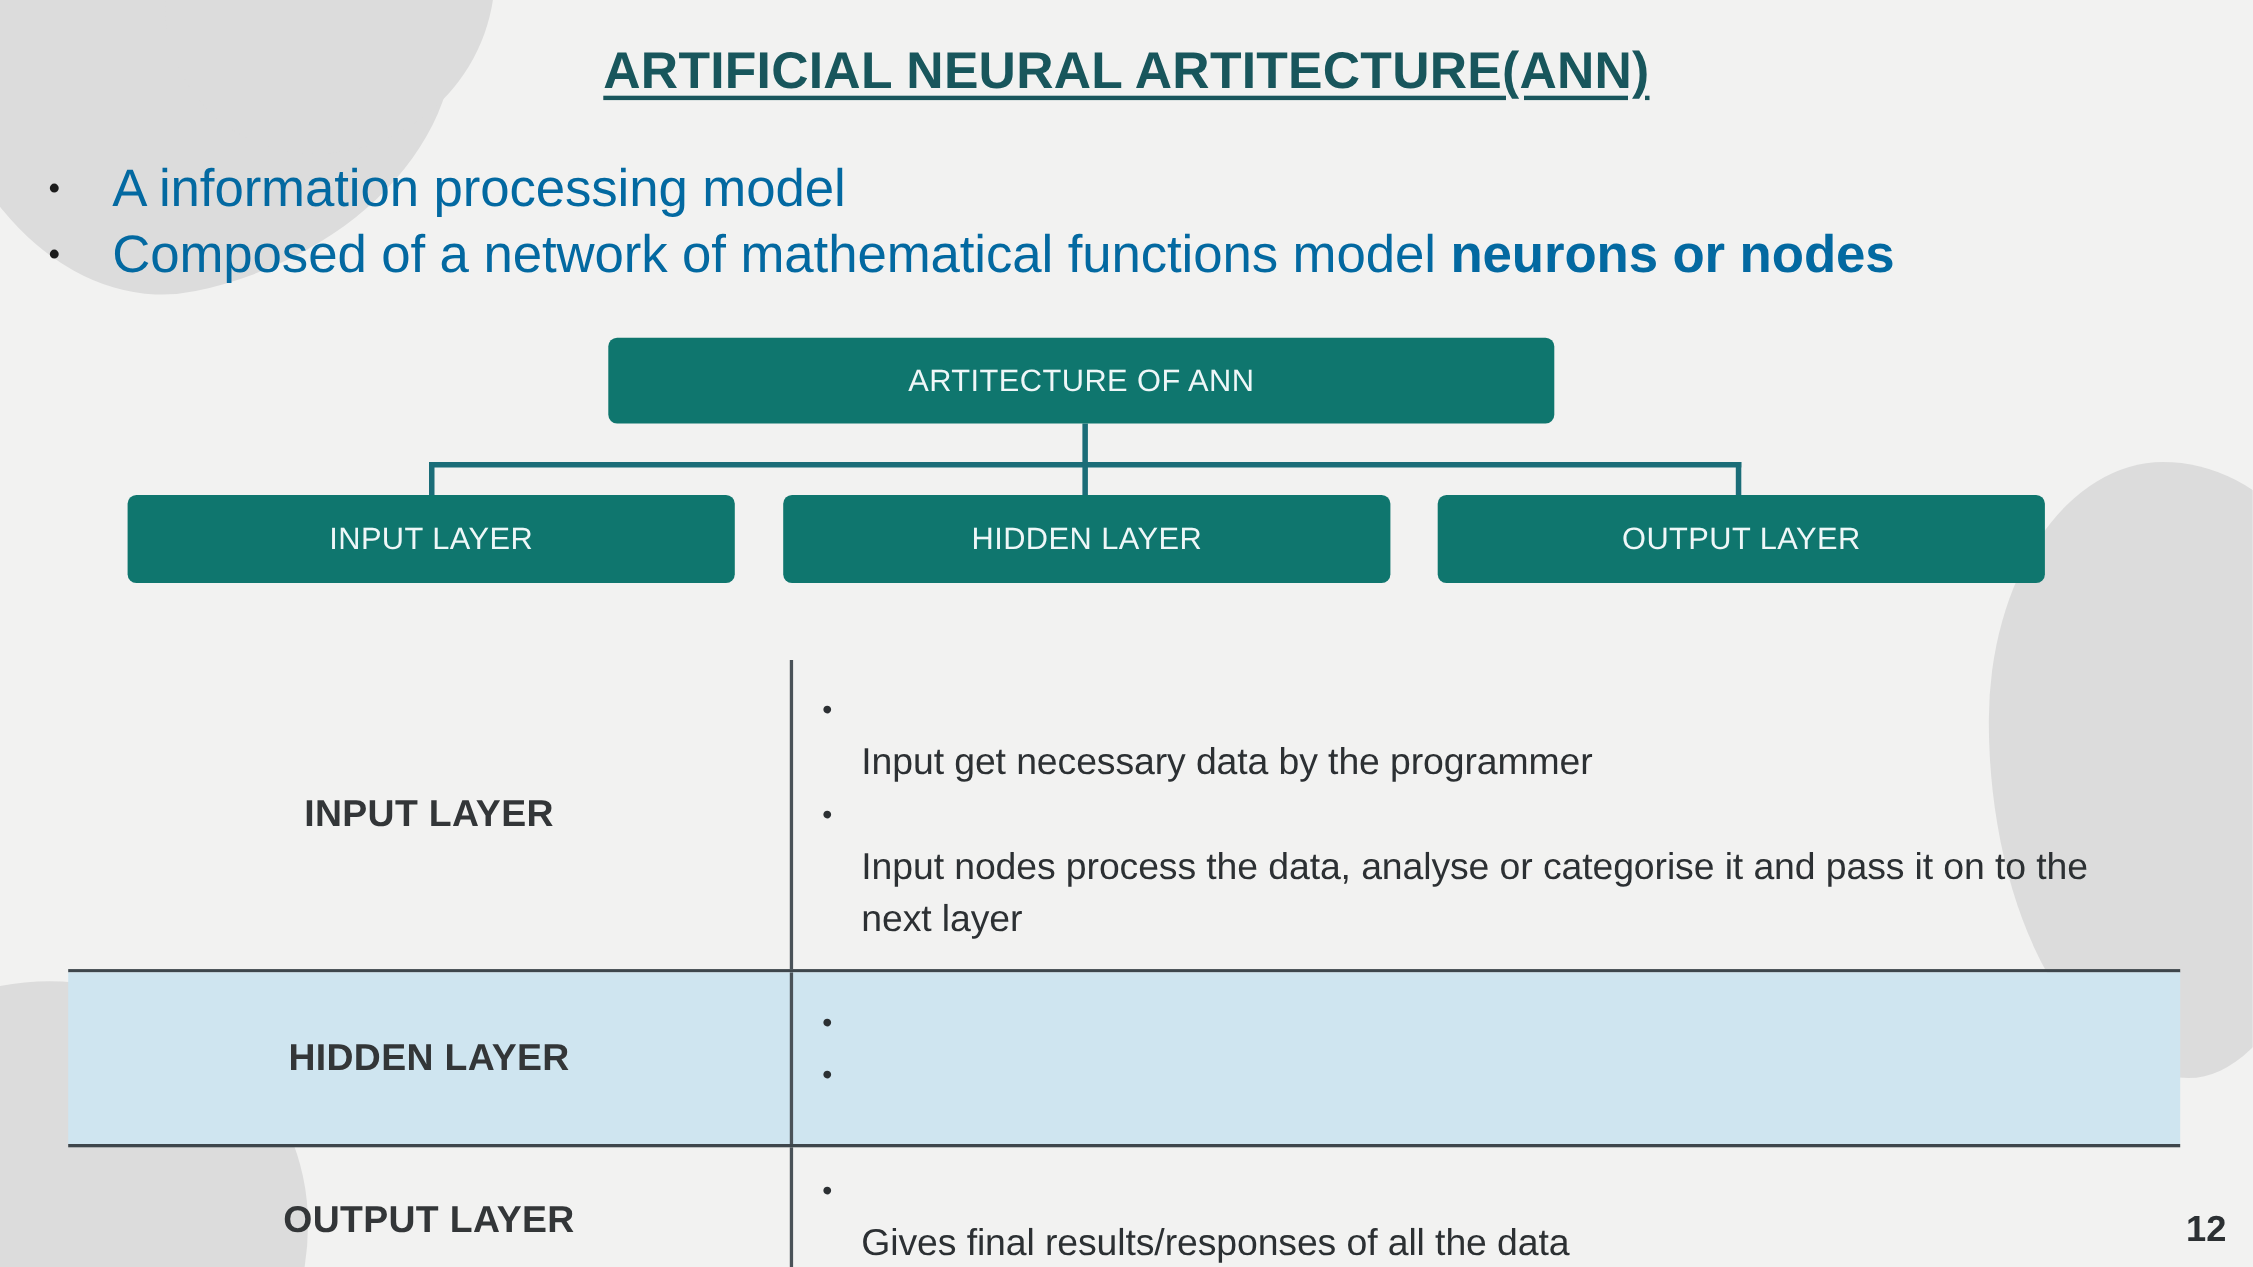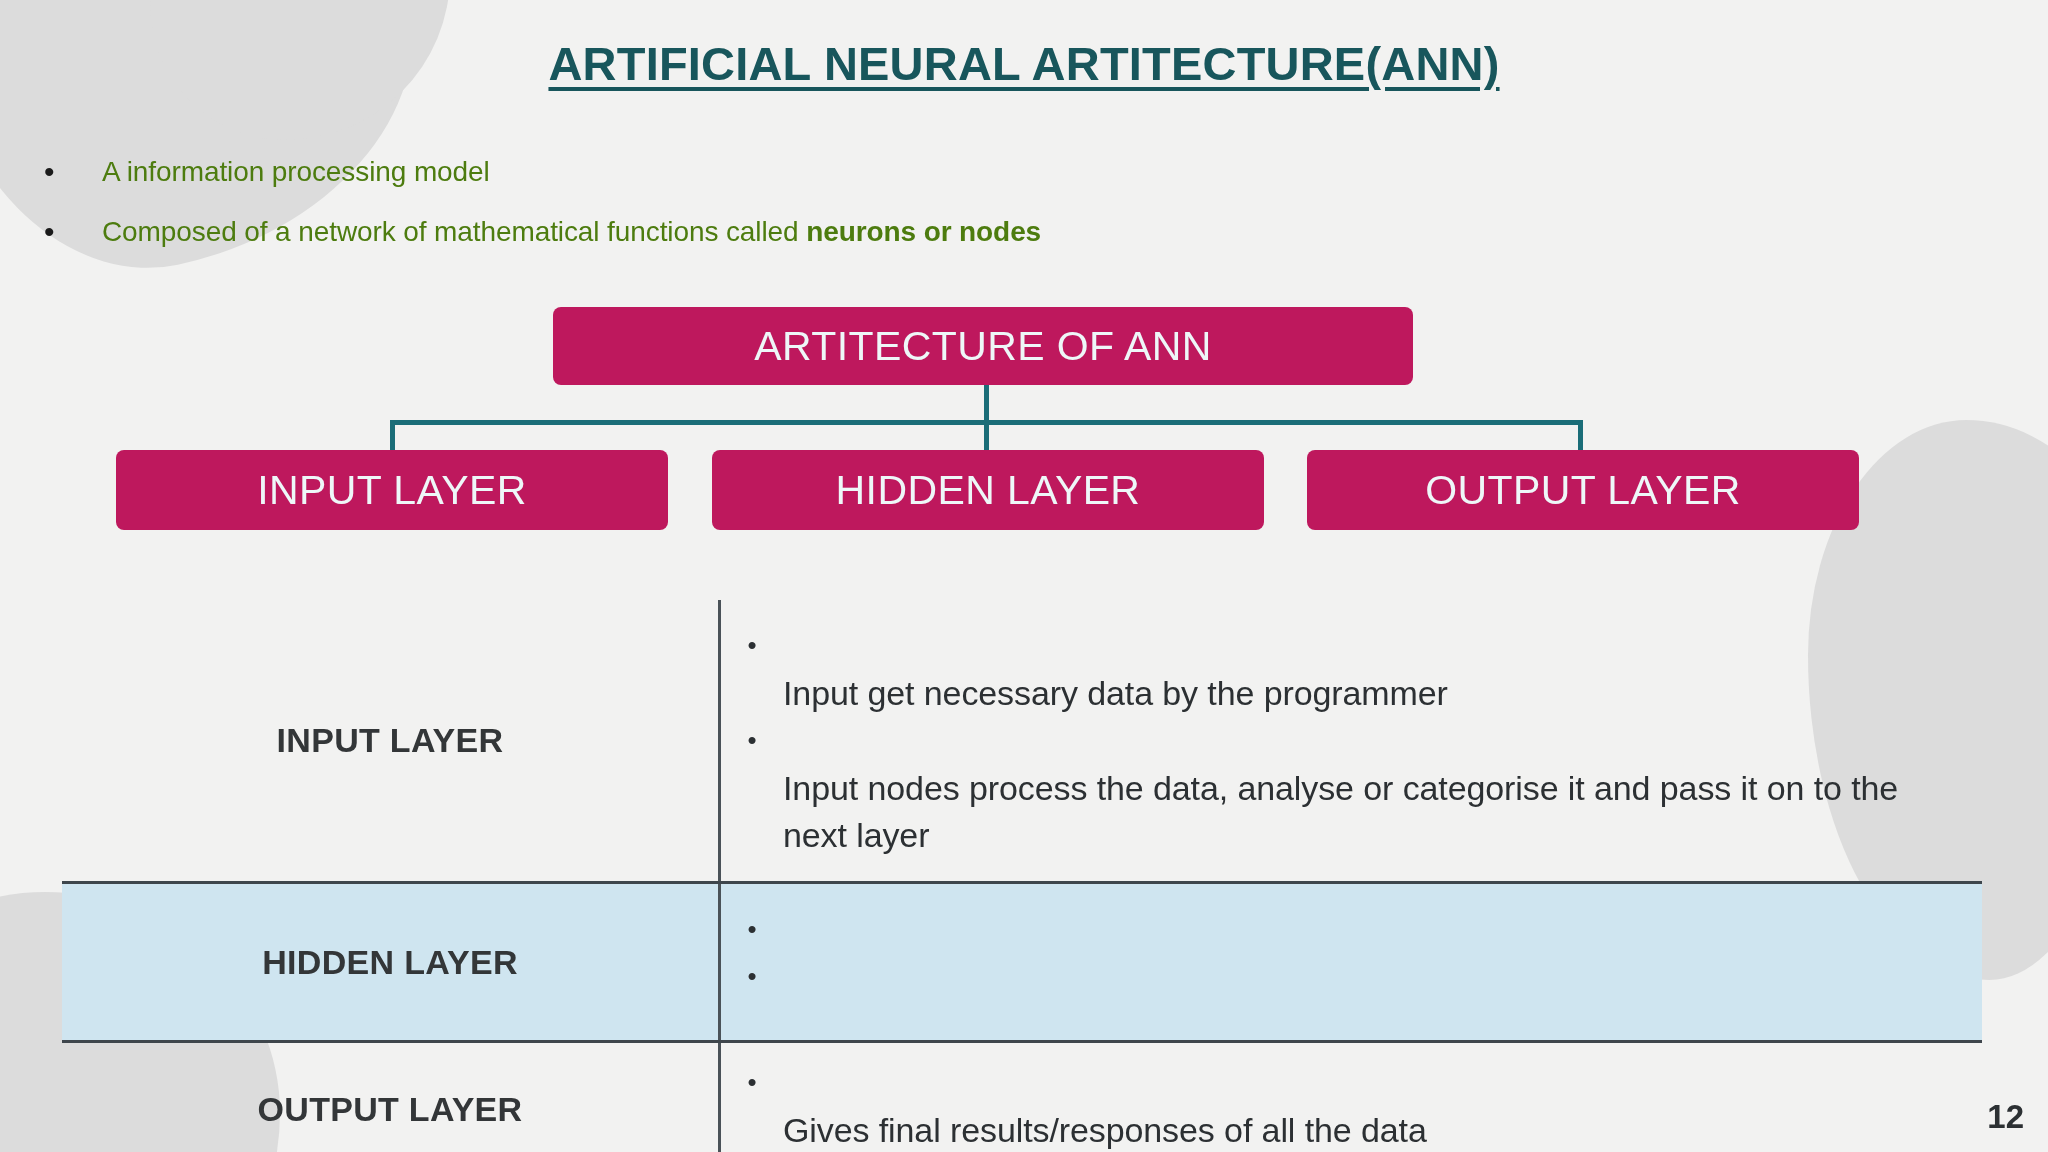--- a/index.html
+++ b/index.html
@@ -57,33 +57,33 @@
   
   #top-bullets {
     position:absolute; left:44px; top:150px; width:1900px;
   }
   .tb-row { display:flex; align-items:flex-start; margin-bottom:16px; }
   .tb-mark {
     width:58px; flex:0 0 58px;
     font-size:30px; line-height:44px; color:#1b1b1b; text-align:left;
   }
   .tb-text {
-    font-size:28px; line-height:44px; color:#4d7c0f;
+    font-size:48px; line-height:44px; color:#0369a1;
     letter-spacing:-0.1px;
   }
   .tb-text b { font-weight:bold; }
 
   
   .tealbox {
     position:absolute;
-    background:#be185d;
+    background:#0f766e;
     border-radius:8px;
     color:#eef7f8;
     display:flex; align-items:center; justify-content:center;
-    font-size:41px;
+    font-size:28px;
     letter-spacing:0.4px;
   }
   #box-root { left:553px; top:307px; width:860px; height:78px; }
   #box-input { left:116px; top:450px; width:552px; height:80px; }
   #box-hidden { left:712px; top:450px; width:552px; height:80px; }
   #box-output { left:1307px; top:450px; width:552px; height:80px; }
 
   
   .conn { position:absolute; background:#1b6d78; z-index:1; }
   #conn-vert-top   { left:984px; top:385px;  width:5px;  height:38px; }
@@ -146,21 +146,21 @@
 
   <div id="title" class="layer">ARTIFICIAL NEURAL ARTITECTURE(ANN)</div>
 
   <div id="top-bullets" class="layer">
     <div class="tb-row">
       <span class="tb-mark">•</span>
       <span class="tb-text"><span>A information processing model</span></span>
     </div>
     <div class="tb-row">
       <span class="tb-mark">•</span>
-      <span class="tb-text"><span>Composed of a network of mathematical functions called  </span><b>neurons or nodes</b></span>
+      <span class="tb-text"><span>Composed of a network of mathematical functions model  </span><b>neurons or nodes</b></span>
     </div>
   </div>
 
   <div id="conn-vert-top" class="conn"></div>
   <div id="conn-horiz" class="conn"></div>
   <div id="conn-left-down" class="conn"></div>
   <div id="conn-mid-down" class="conn"></div>
   <div id="conn-right-down" class="conn"></div>
 
   <div id="box-root" class="tealbox layer">ARTITECTURE OF ANN</div>

